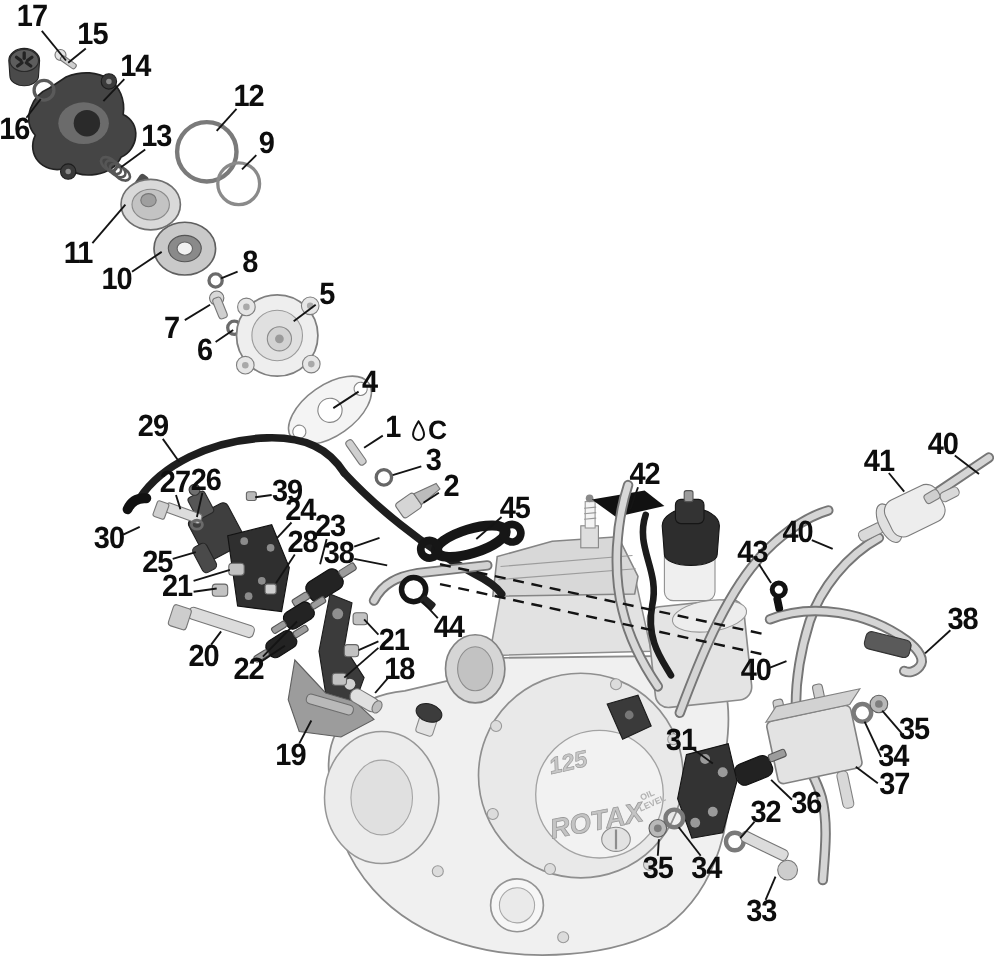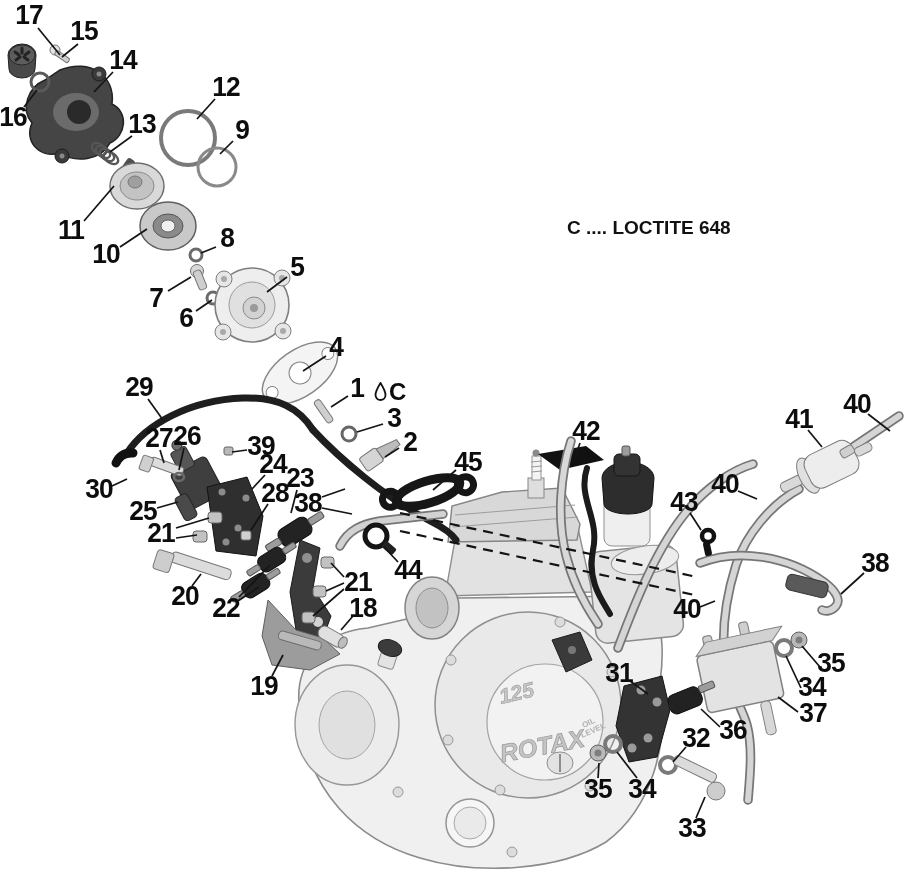--- a/index.html
+++ b/index.html
@@ -438,21 +438,20 @@
       <div class="callout" style="left: 812px; top: 687px;">34</div>
       <div class="callout" style="left: 813px; top: 713px;">37</div>
       <div class="callout" style="left: 733px; top: 730px;">36</div>
       <div class="callout" style="left: 619px; top: 673px;">31</div>
       <div class="callout" style="left: 696px; top: 738px;">32</div>
       <div class="callout" style="left: 692px; top: 828px;">33</div>
       <div class="callout" style="left: 598px; top: 789px;">35</div>
       <div class="callout" style="left: 642px; top: 789px;">34</div>
     </div>
 
-  <div class="note" style="left:567px;top:217px;">C .... LOCTITE 648</div>
 
   <div class="oilmark" style="left:374px;top:378px;">
     <svg width="13" height="20" viewBox="0 0 13 20">
       <path d="M6.5,1 C6.5,1 1.5,9 1.5,13 a5,5 0 0 0 10,0 C11.5,9 6.5,1 6.5,1 Z" fill="none" stroke="#111" stroke-width="1.8"></path>
     </svg>
     <span class="c">C</span>
   </div>
 
 </div>
 

